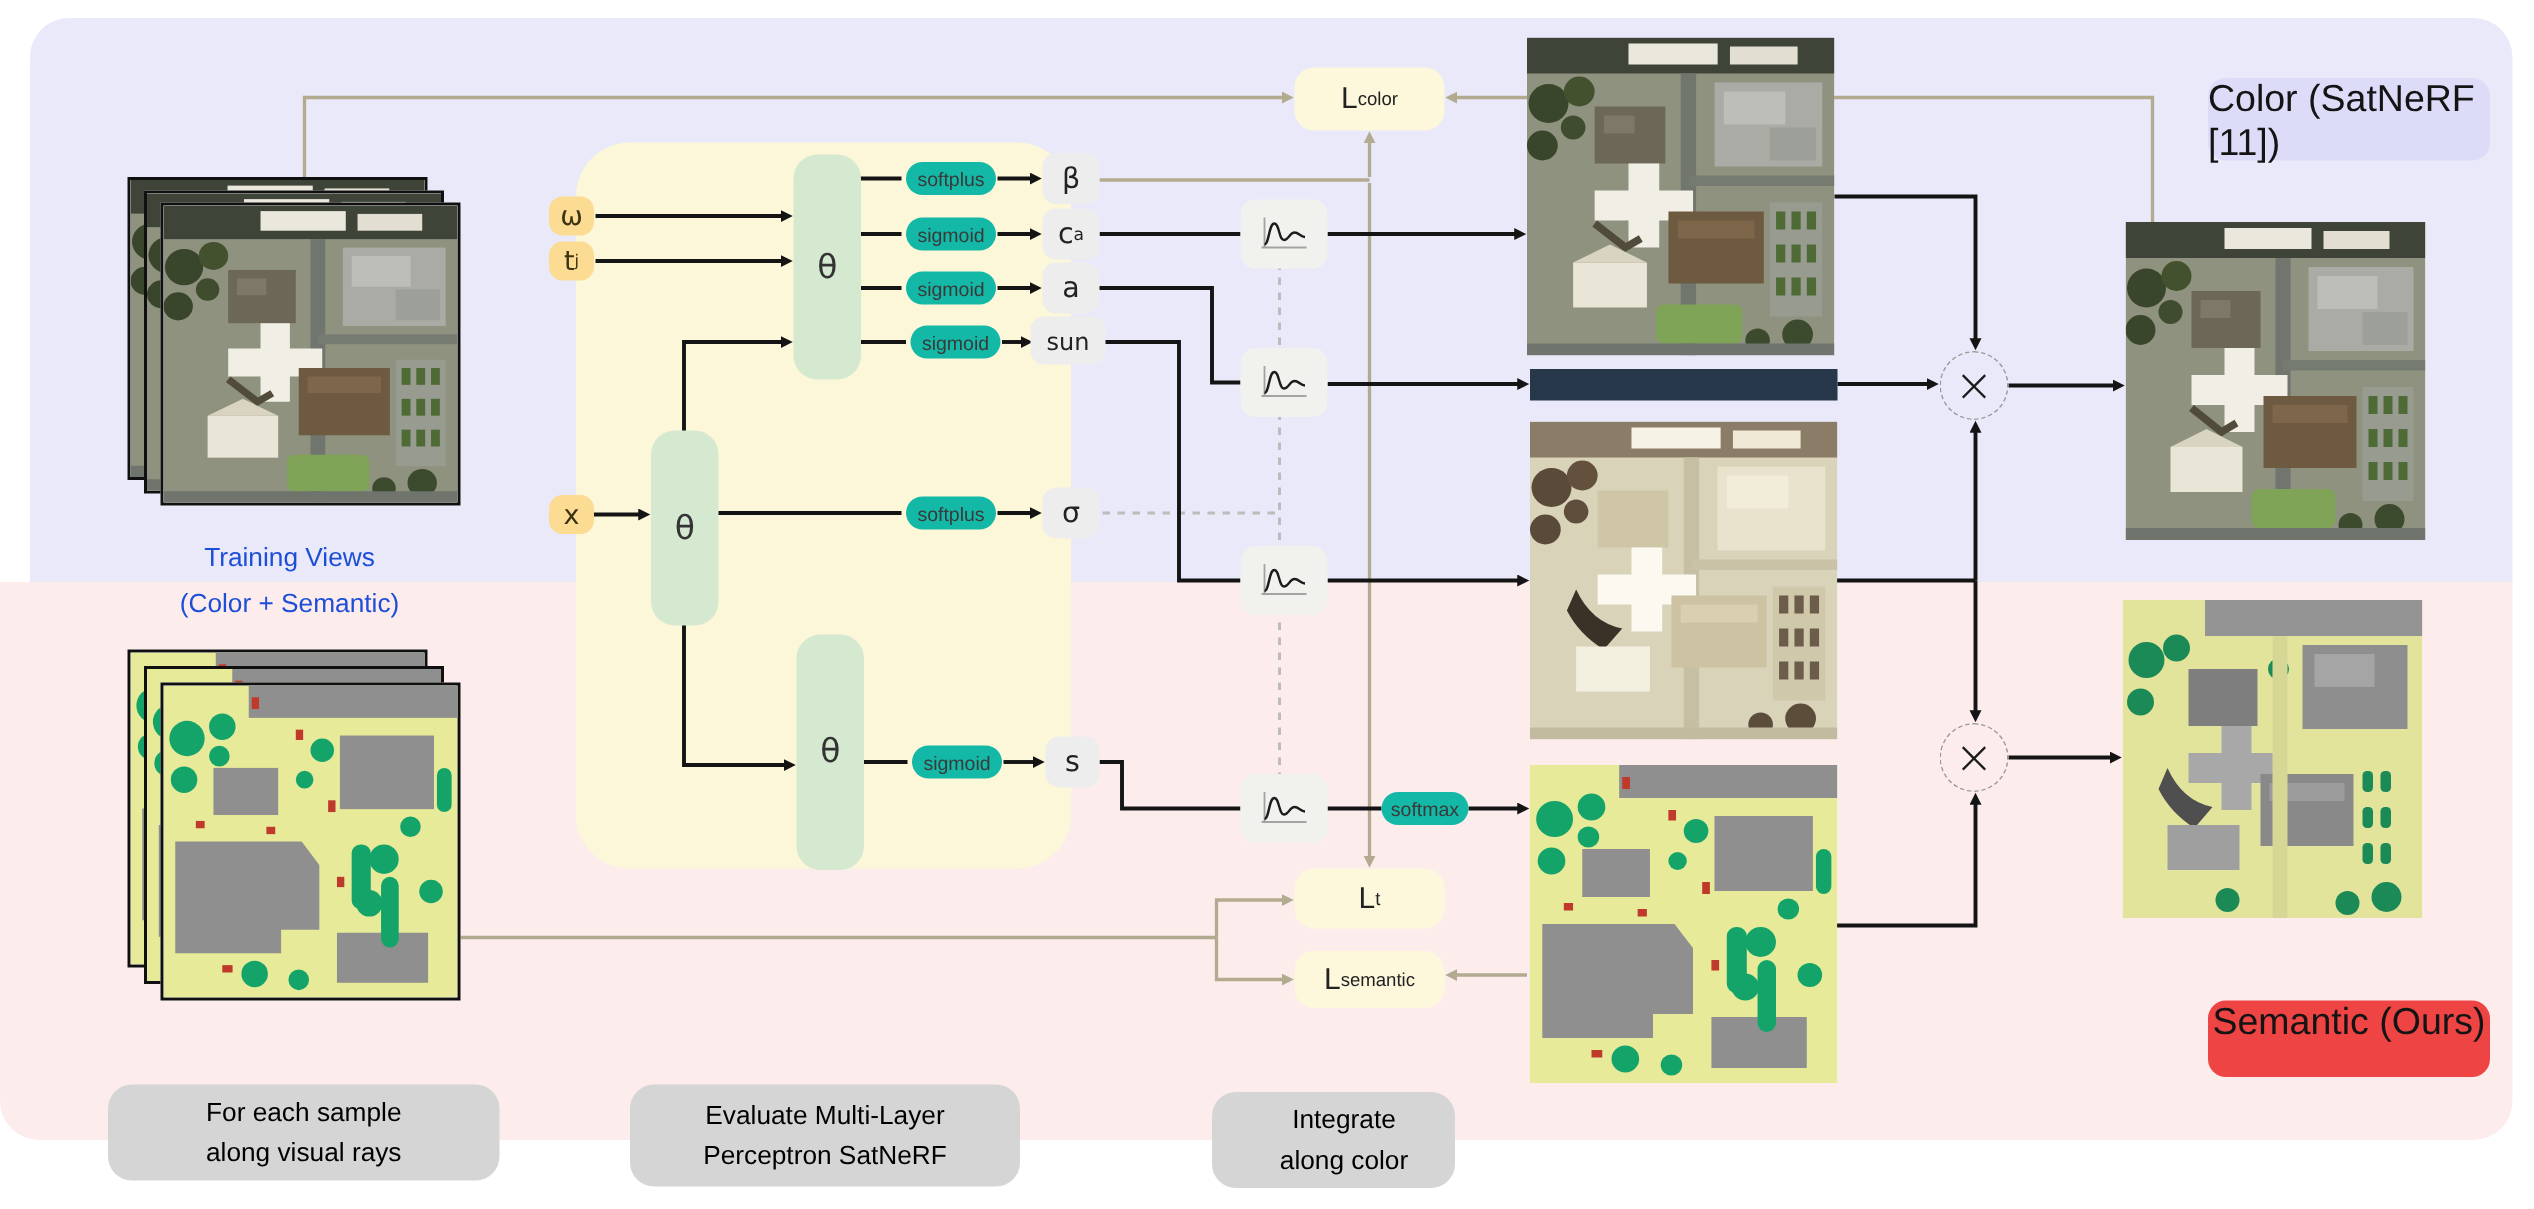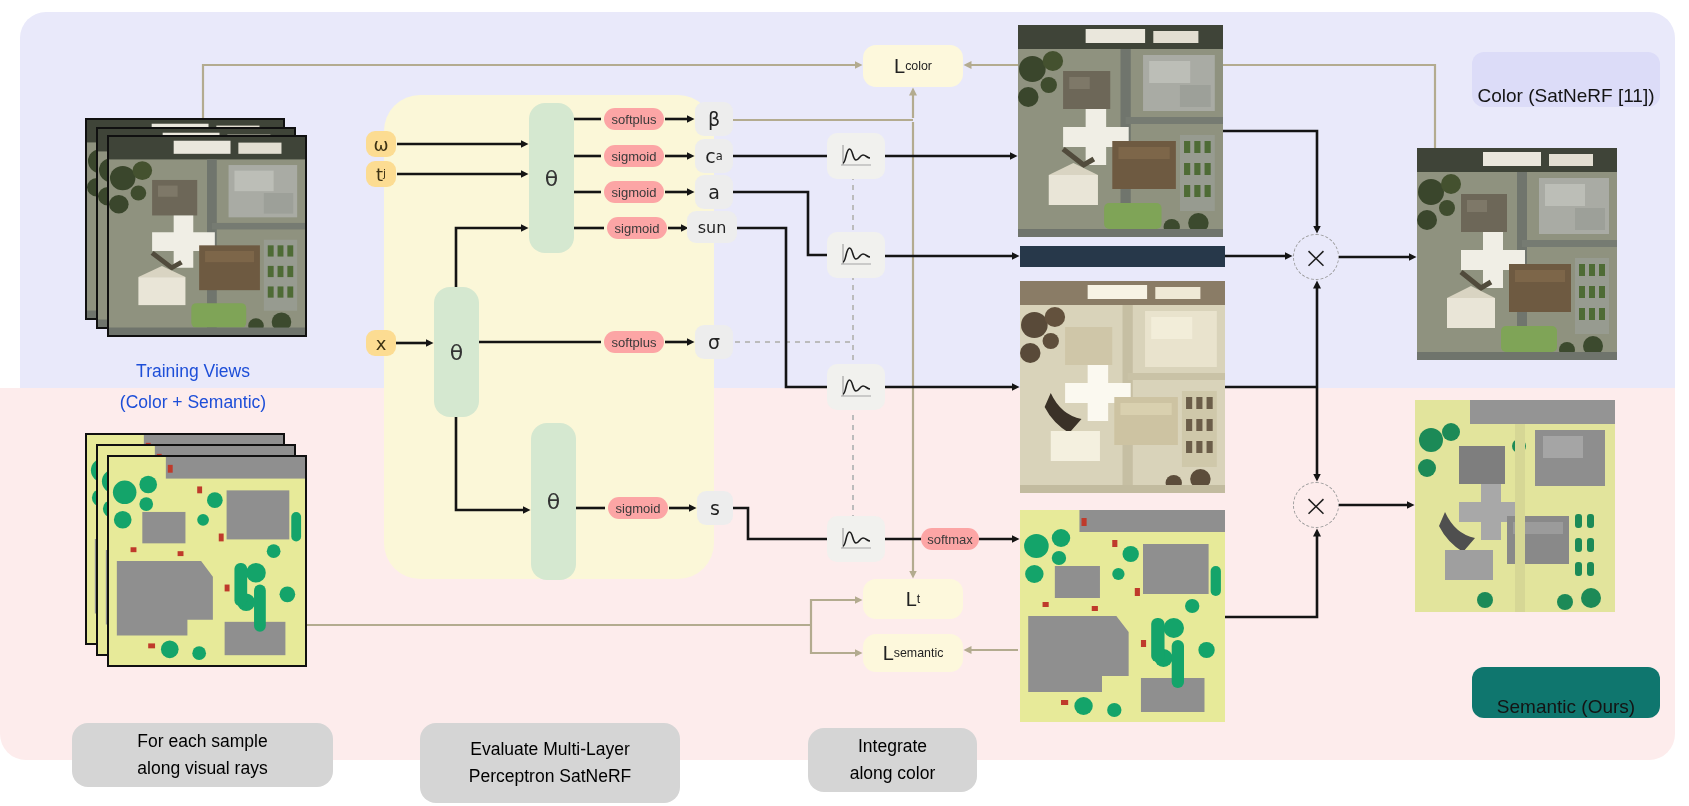--- a/index.html
+++ b/index.html
@@ -9,34 +9,34 @@
   .panel{position:absolute;border-radius:26px;}
   .wires{position:absolute;left:0;top:0;z-index:3;}
   .imgbox{position:absolute;z-index:4;overflow:hidden;}
   .imgbox svg{display:block;width:100%;height:100%;}
   .stackimg{position:absolute;border:2px solid #101010;box-sizing:border-box;overflow:hidden;background:#fff;}
   .stackimg svg{display:block;width:100%;height:100%;}
   .inpill{position:absolute;z-index:5;background:#fcdc92;border-radius:9px;display:flex;align-items:center;justify-content:center;
           font-size:18px;color:#3c3214;font-family:"DejaVu Sans","Liberation Sans",sans-serif;}
   .theta{position:absolute;z-index:5;background:#d5e8d0;border-radius:16px;display:flex;align-items:center;justify-content:center;
          font-size:22px;color:#333;font-family:"DejaVu Sans","Liberation Sans",sans-serif;}
-  .fnpill{position:absolute;z-index:5;background:#fca5a5;border-radius:12px;display:flex;align-items:center;justify-content:center;
+  .fnpill{position:absolute;z-index:5;background:#14b8a6;border-radius:12px;display:flex;align-items:center;justify-content:center;
           font-size:13px;color:#3a3a3a;}
   .sym{position:absolute;z-index:5;background:#ededed;border-radius:9px;display:flex;align-items:center;justify-content:center;
        font-size:19px;color:#222;font-family:"DejaVu Sans","Liberation Sans",sans-serif;}
   .sym sub,.inpill sub{font-size:0.60em;line-height:0;}
   .integ{position:absolute;z-index:5;width:58px;height:46px;background:#f1f1ee;border-radius:10px;
          display:flex;align-items:center;justify-content:center;}
   .loss{position:absolute;z-index:5;background:#fdf8dc;border-radius:13px;display:flex;align-items:center;justify-content:center;
         font-size:20px;color:#222;}
   .loss sub{font-size:0.62em;line-height:0;}
   .caption{position:absolute;z-index:5;background:#d5d5d5;border-radius:16px;display:flex;flex-direction:column;
            align-items:center;justify-content:center;font-size:17.5px;line-height:1.55;color:#000000;text-align:center;}
-  .legend{position:absolute;z-index:5;border-radius:12px;display:flex;align-items:flex-end;justify-content:center;
-          font-size:19px;color:#141414;}
+  .legend{position:absolute;z-index:5;border-radius:12px;display:flex;align-items:flex-start;justify-content:center;
+          font-size:25px;color:#141414;}
   .mult{position:absolute;z-index:5;width:46px;height:46px;border:1.6px dashed #9a9a9a;border-radius:50%;box-sizing:border-box;
         display:flex;align-items:center;justify-content:center;font-size:31px;font-weight:300;color:#1a1a1a;
         font-family:"DejaVu Sans","Liberation Sans",sans-serif;}
   .title2{position:absolute;z-index:5;text-align:center;font-size:17.5px;line-height:1.78;color:#1d4ed8;}
   .strip{position:absolute;z-index:4;background:#27384a;}
 </style>
 </head>
 <body>
 
 <div id="stage">
@@ -428,30 +428,30 @@
     </div>
   <div class="imgbox" style="left:1415px;top:400px;width:200px;height:212px;">
     <svg viewBox="0 0 200 212" preserveAspectRatio="none">
         <use href="#sat-semfinal"></use>
       </svg>
     </div>
 
   <div class="legend" style="left:1472px;top:52px;width:188px;height:55px;background:#dcdcf8;">
     <span>Color (SatNeRF [11])</span>
     </div>
-  <div class="legend" style="left:1472px;top:667px;width:188px;height:51px;background:#0f766e;">
+  <div class="legend" style="left:1472px;top:667px;width:188px;height:51px;background:#ef4444;">
     <span>Semantic (Ours)</span>
     </div>
 
   <div class="caption" style="left:72px;top:723px;width:261px;height:64px;">
     <div>For each sample</div>
     <div>along visual rays</div>
     </div>
-  <div class="caption" style="left:420px;top:723px;width:260px;height:80px;">
+  <div class="caption" style="left:420px;top:723px;width:260px;height:68px;">
     <div>Evaluate Multi-Layer</div>
     <div>Perceptron SatNeRF</div>
     </div>
-  <div class="caption" style="left:808px;top:728px;width:169px;height:64px;">
+  <div class="caption" style="left:808px;top:728px;width:148px;height:64px;padding-left:14px;">
     <div>Integrate</div>
     <div>along color</div>
     </div>
 
 </div>
 
 </body></html>

